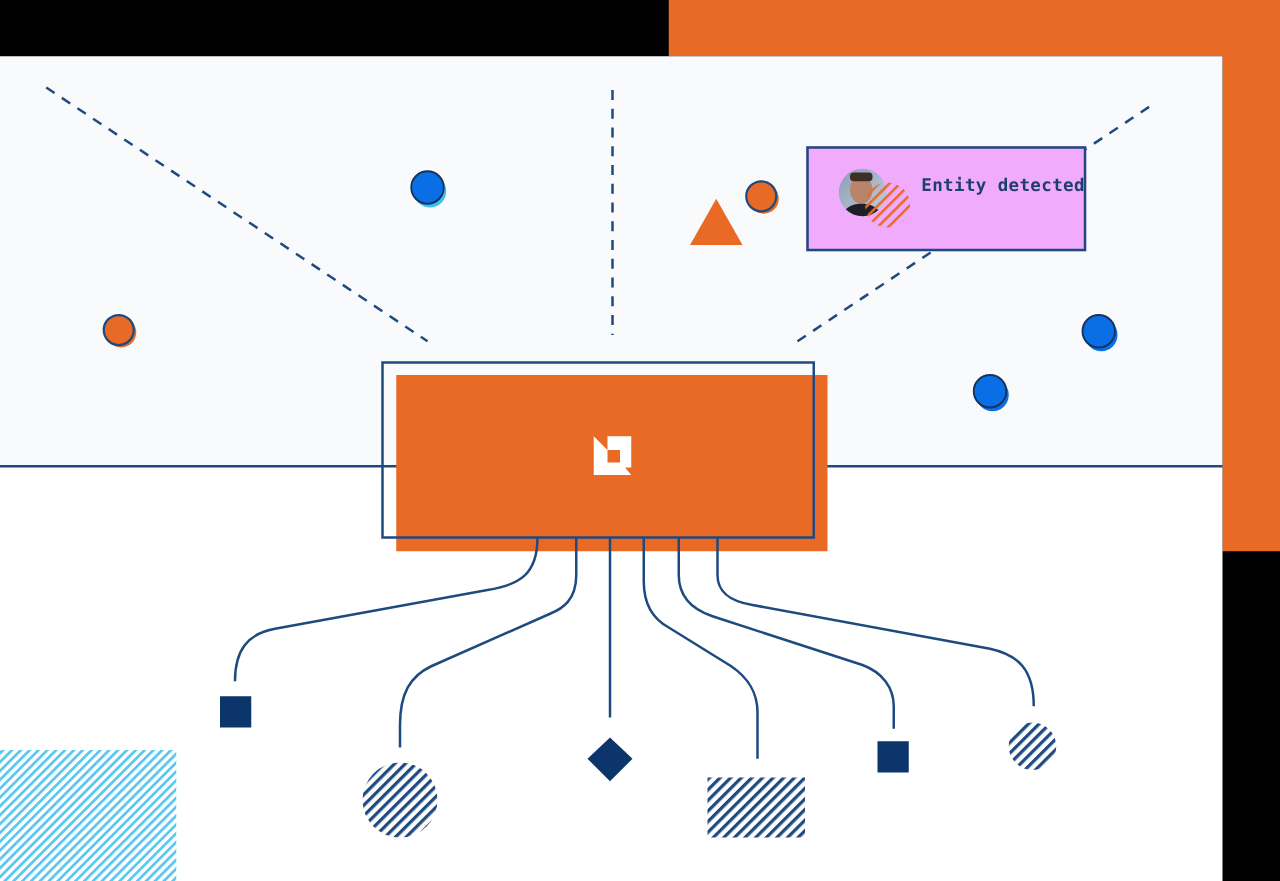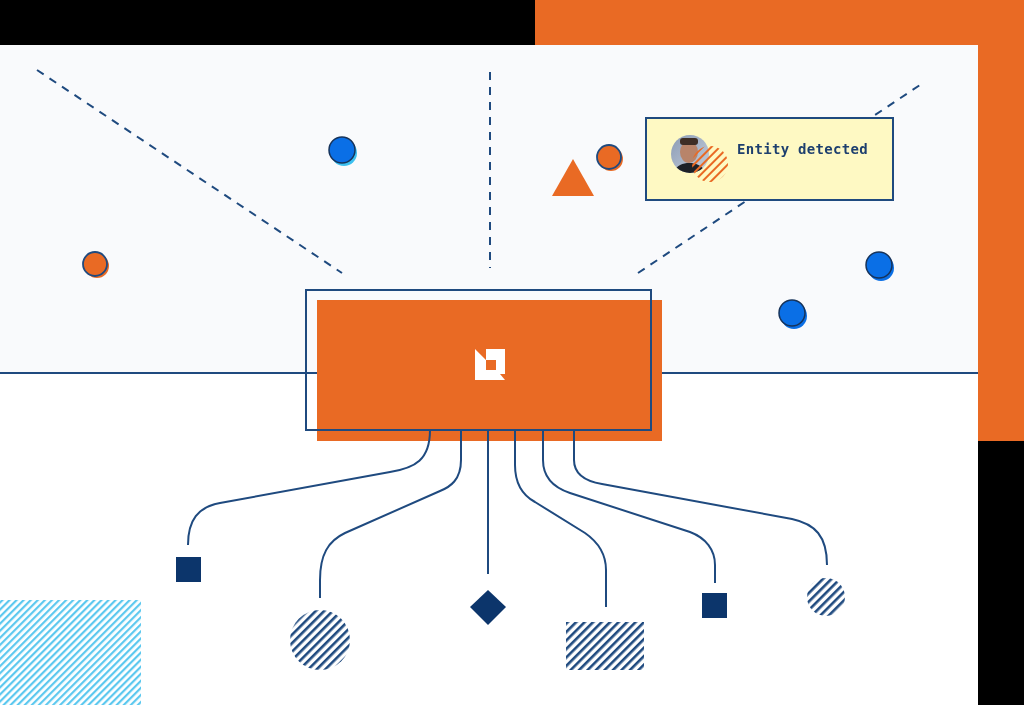--- a/index.html
+++ b/index.html
@@ -8,22 +8,22 @@
     background: #000000;
     font-family: "DejaVu Sans Mono", "Liberation Mono", monospace;
   }
   .abs { position: absolute; }
   #orange-top { left: 535px; top: 0; width: 489px; height: 45px; }
   #orange-right { left: 978px; top: 0; width: 46px; height: 441px; }
   #panel-light { left: 0; top: 45px; width: 978px; height: 328px; }
   #panel-white { left: 0; top: 373px; width: 978px; height: 332px; }
   #scene { left: 0; top: 0; width: 1024px; height: 705px; }
   .card {
-    position: absolute; left: 645px; top: 117px; width: 249px; height: 84px;
-    border: 2px solid #1f4a7f; background: #fef9c3; box-sizing: border-box;
+    position: absolute; left: 645px; top: 117px; width: 224px; height: 84px;
+    border: 2px solid #1f4a7f; background: #f0abfc; box-sizing: border-box;
   }
   .card .label {
     position: absolute; left: 90px; top: 22px;
     font-size: 14px; font-weight: bold; color: #1d3f6e; letter-spacing: 0.3px;
     white-space: nowrap;
   }
   .avatar-wrap { position: absolute; left: 24px; top: 16px; width: 60px; height: 50px; }
 </style>
 </head>
 <body>

